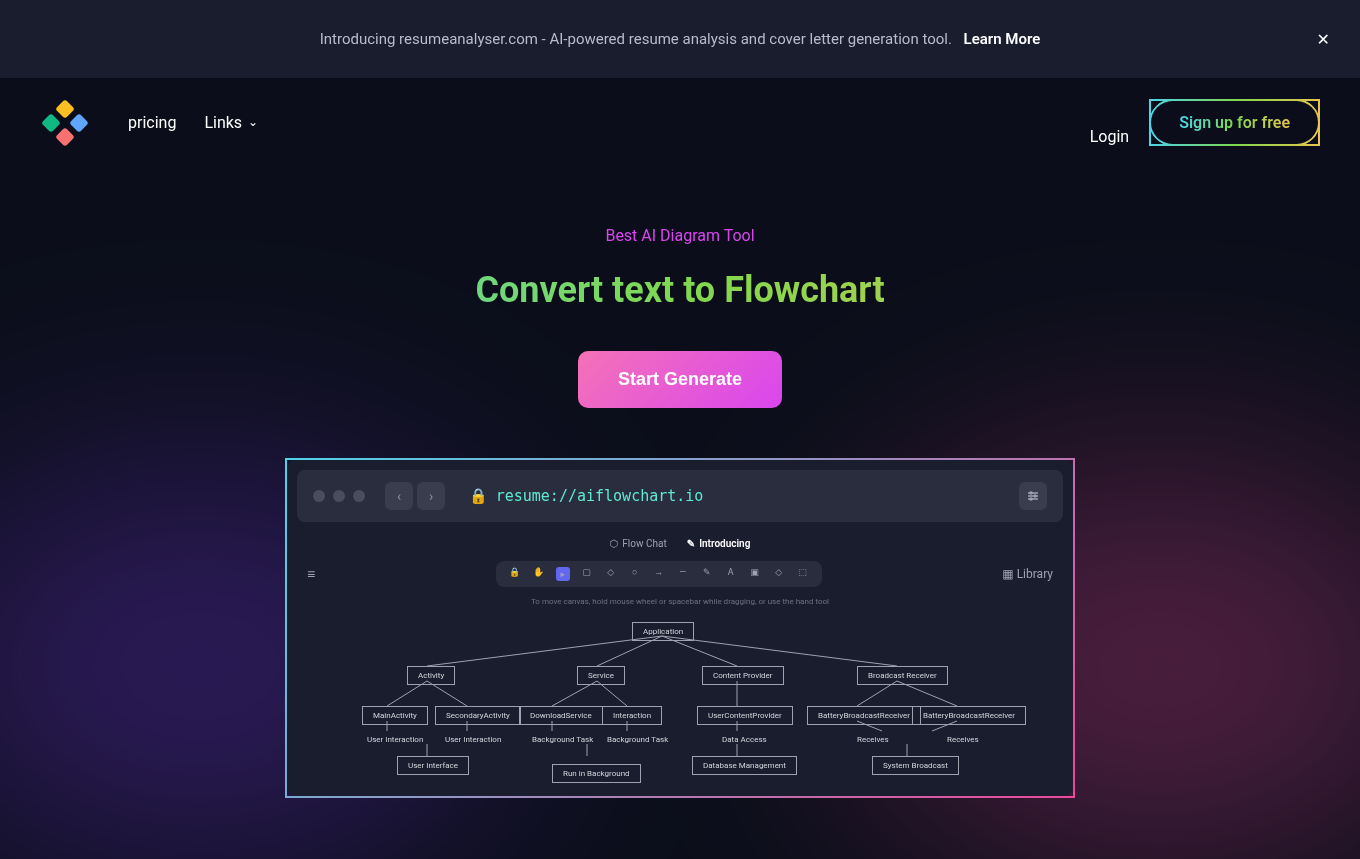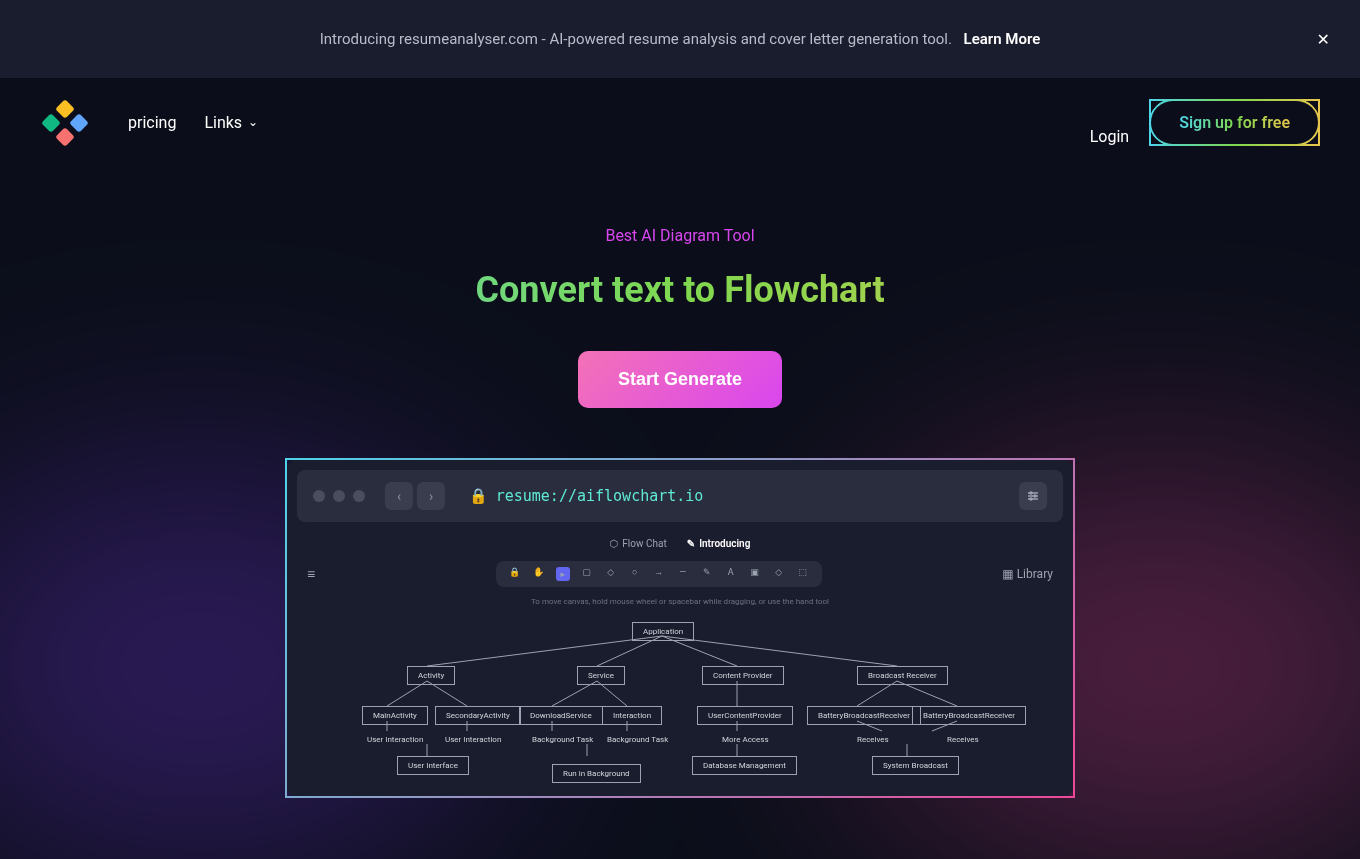--- a/index.html
+++ b/index.html
@@ -400,21 +400,21 @@
         <div class="node" style="left:148px;top:90px">SecondaryActivity</div>
         <div class="node" style="left:232px;top:90px">DownloadService</div>
         <div class="node" style="left:315px;top:90px">Interaction</div>
         <div class="node" style="left:410px;top:90px">UserContentProvider</div>
         <div class="node" style="left:520px;top:90px">BatteryBroadcastReceiver</div>
         <div class="node" style="left:625px;top:90px">BatteryBroadcastReceiver</div>
         <div class="node" style="left:70px;top:115px;border:none">User Interaction</div>
         <div class="node" style="left:148px;top:115px;border:none">User Interaction</div>
         <div class="node" style="left:235px;top:115px;border:none">Background Task</div>
         <div class="node" style="left:310px;top:115px;border:none">Background Task</div>
-        <div class="node" style="left:425px;top:115px;border:none">More Access</div>
+        <div class="node" style="left:425px;top:115px;border:none">Data Access</div>
         <div class="node" style="left:560px;top:115px;border:none">Receives</div>
         <div class="node" style="left:650px;top:115px;border:none">Receives</div>
         <div class="node" style="left:110px;top:140px">User Interface</div>
         <div class="node" style="left:265px;top:148px">Run in Background</div>
         <div class="node" style="left:405px;top:140px">Database Management</div>
         <div class="node" style="left:585px;top:140px">System Broadcast</div>
       </div>
     </div>
   </div>
 </section>

